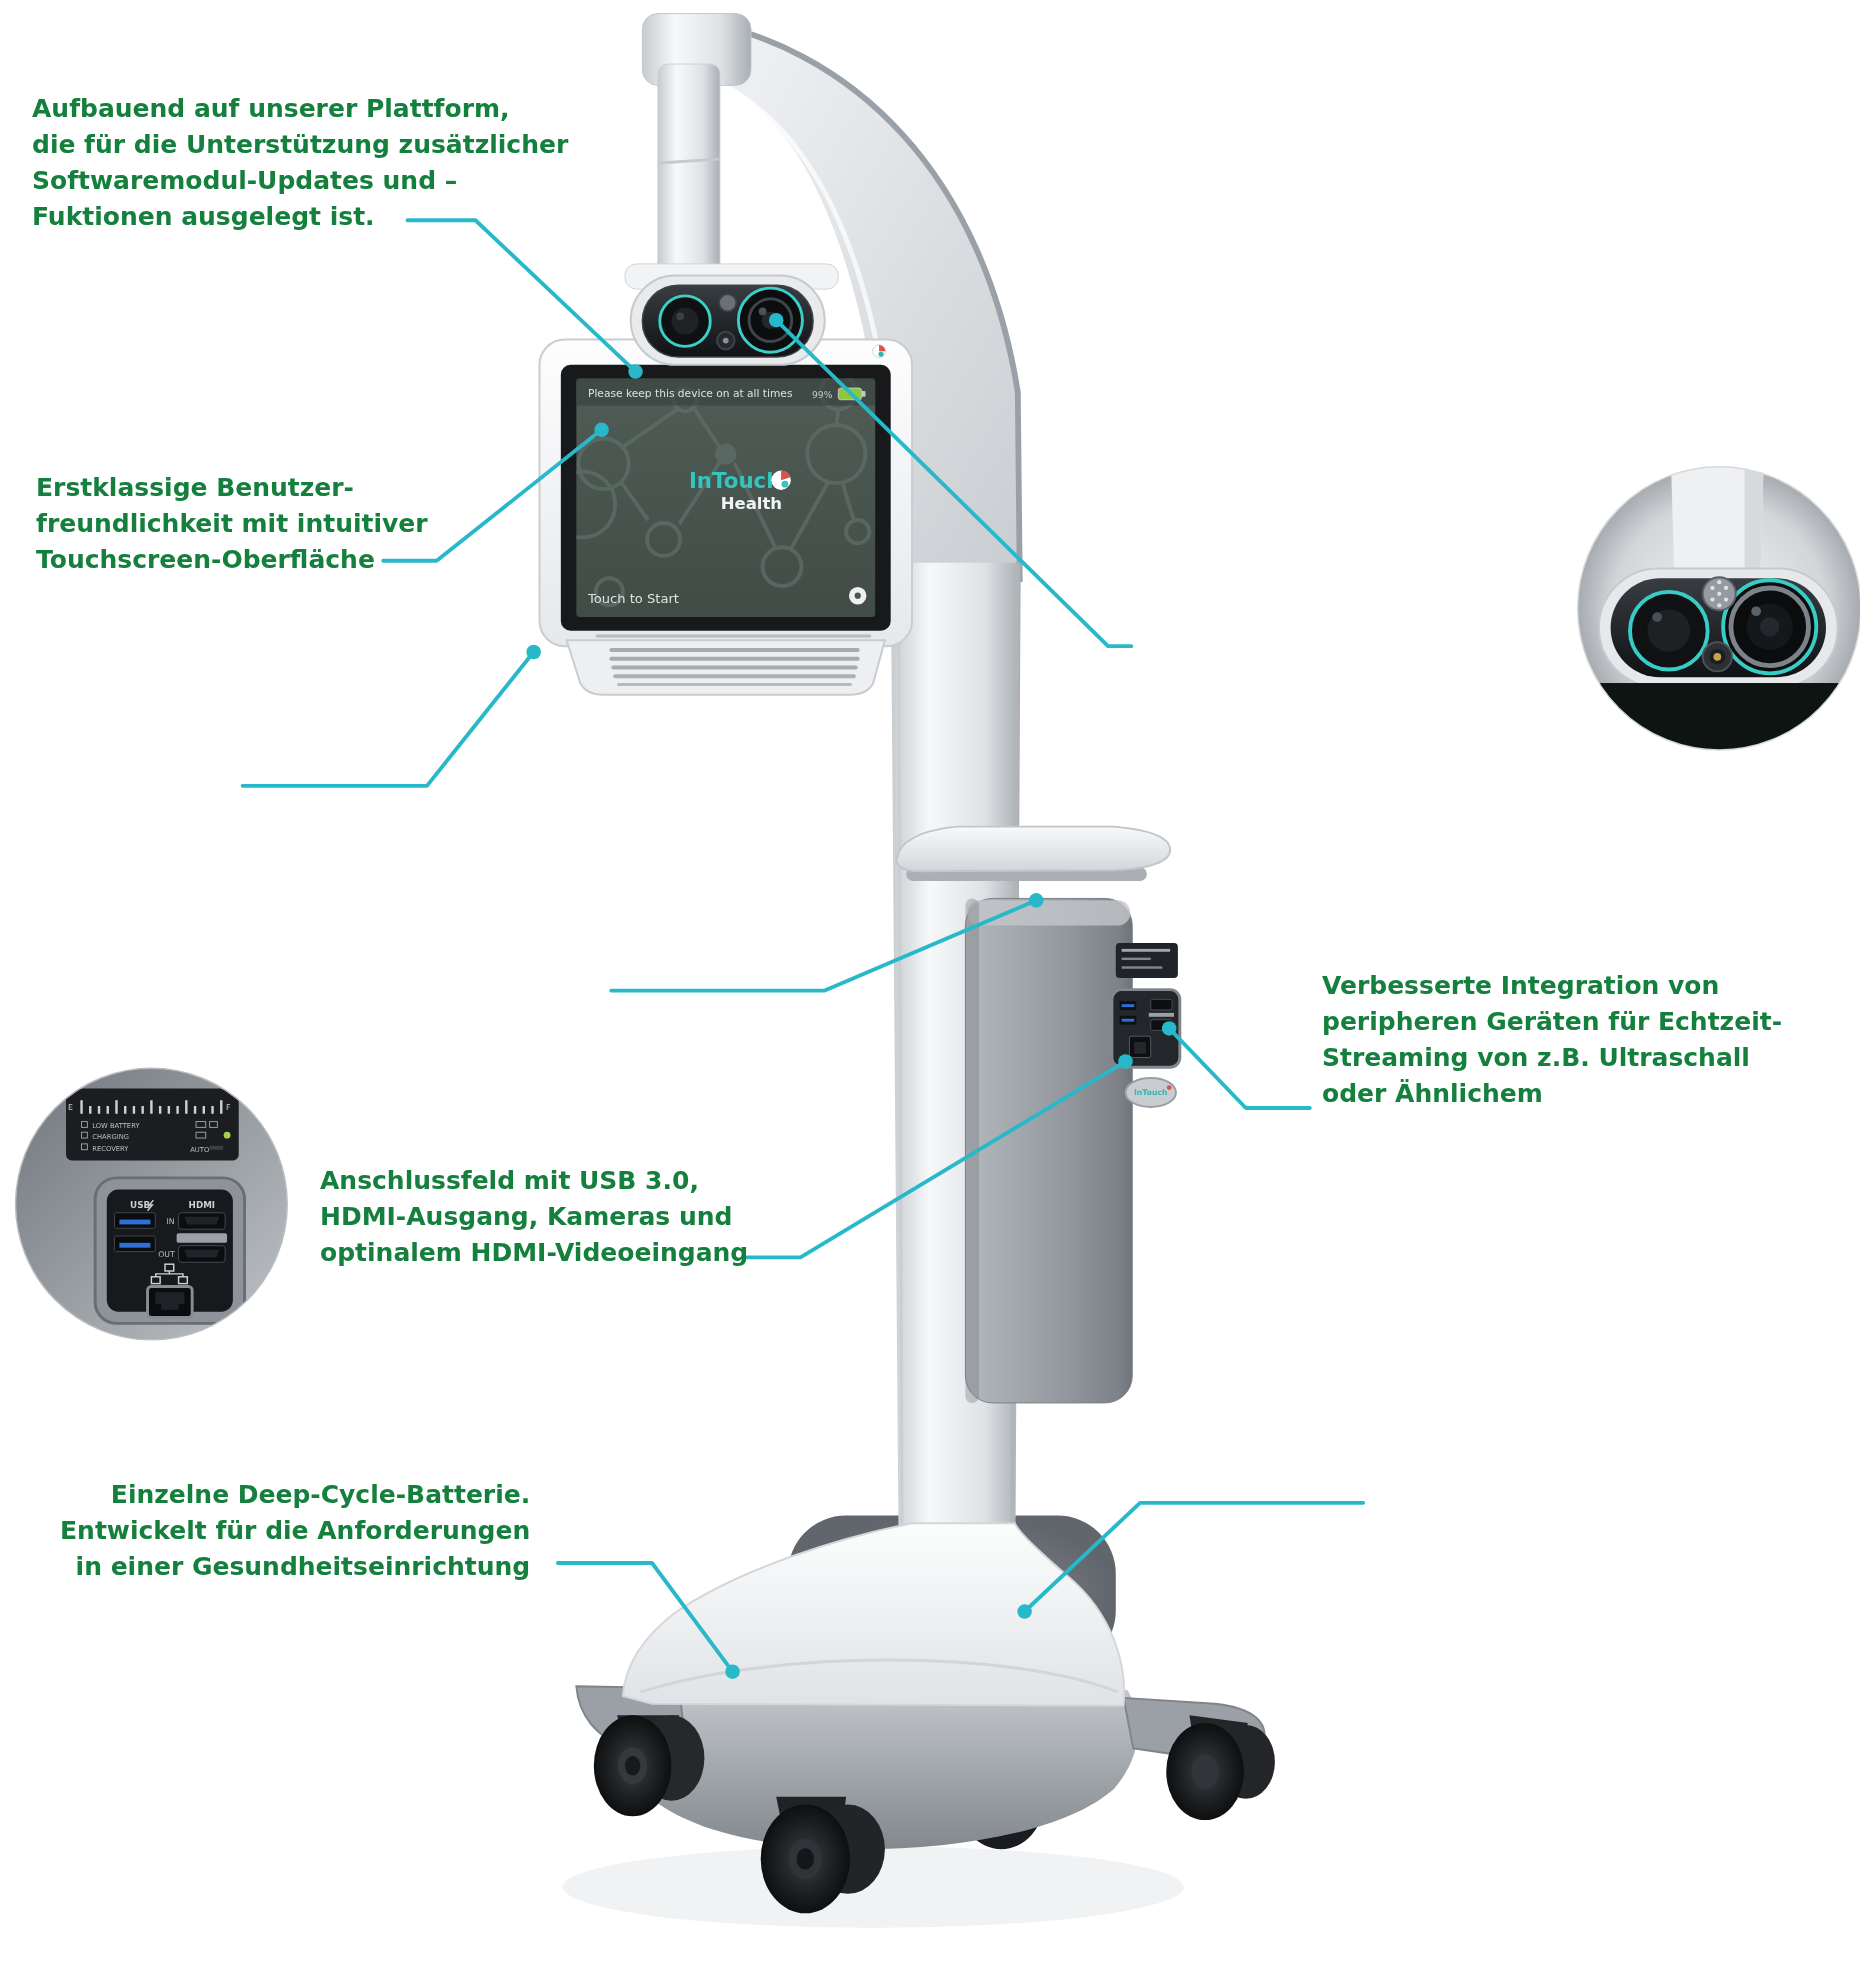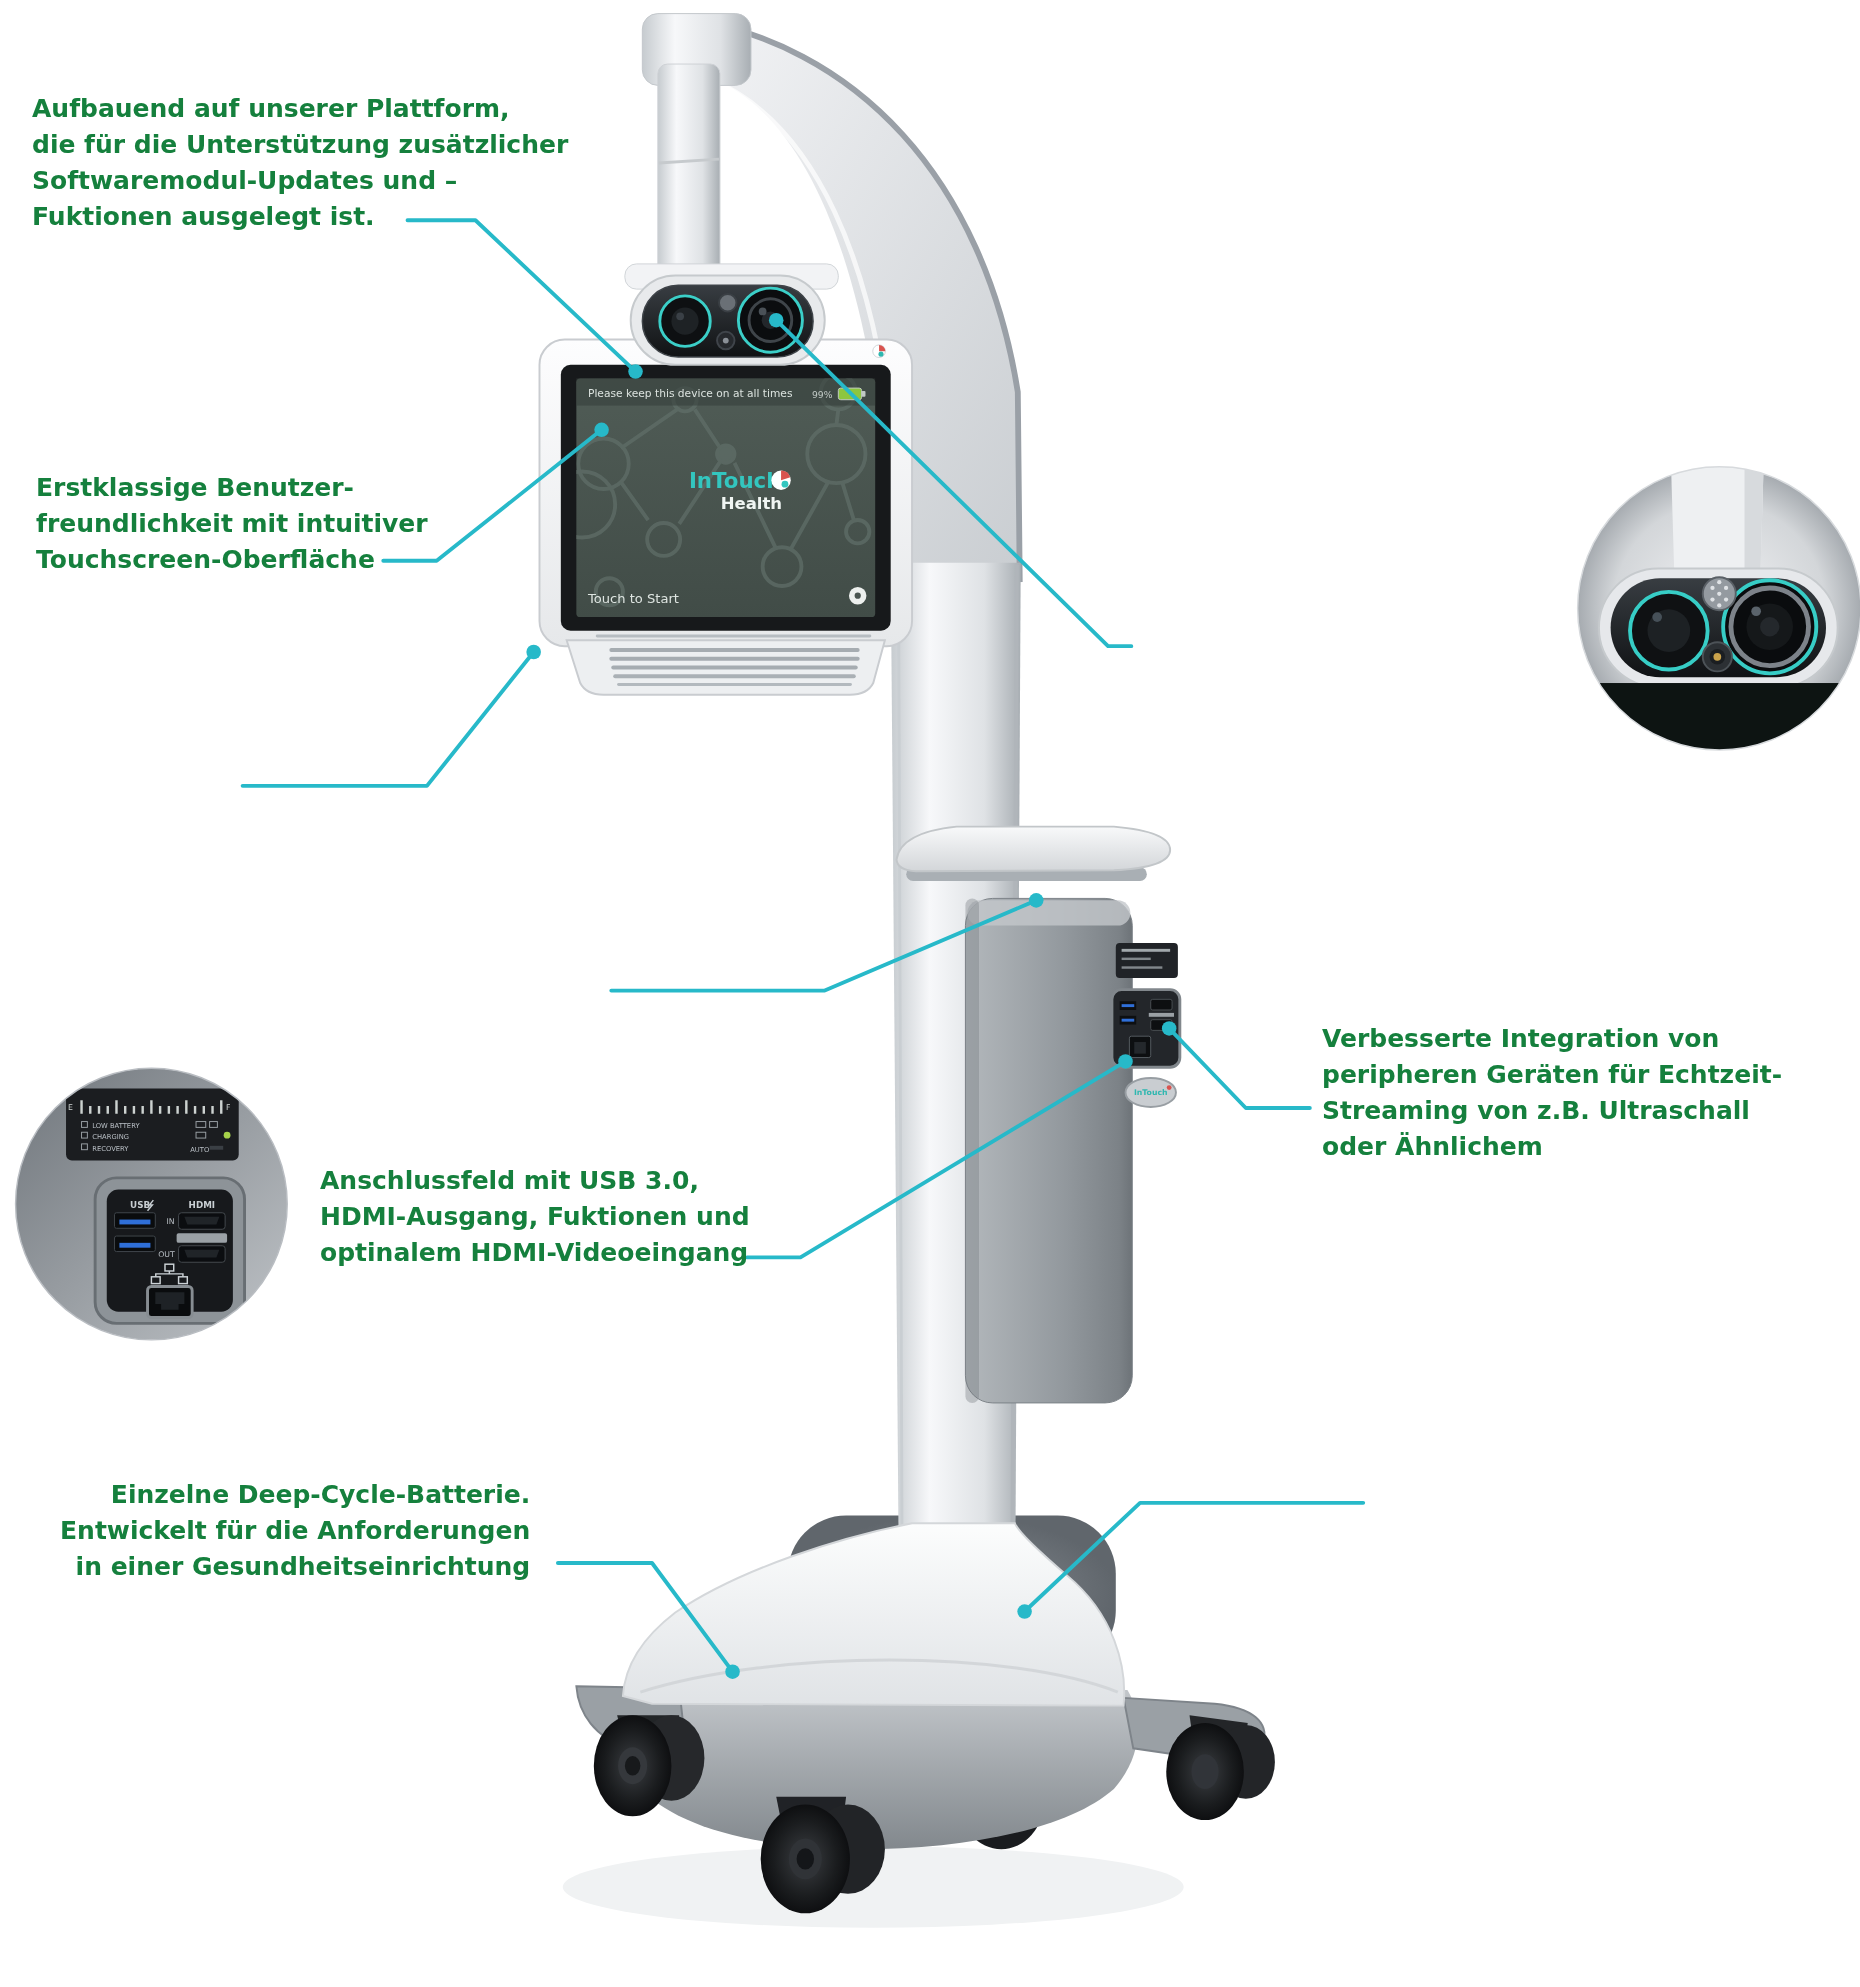--- a/index.html
+++ b/index.html
@@ -351,25 +351,25 @@
   </g>
 </svg>
 
 <div class="ann" style="left:32px;top:91px;">Aufbauend auf unserer Plattform,
 die für die Unterstützung zusätzlicher
 Softwaremodul-Updates und –
 Fuktionen ausgelegt ist.</div>
 <div class="ann" style="left:36px;top:470px;">Erstklassige Benutzer-
 freundlichkeit mit intuitiver
 Touchscreen-Oberfläche</div>
-<div class="ann" style="left:1322px;top:1021px;">Verbesserte Integration von
+<div class="ann" style="left:1322px;top:968px;">Verbesserte Integration von
 peripheren Geräten für Echtzeit-
 Streaming von z.B. Ultraschall
 oder Ähnlichem</div>
 <div class="ann" style="left:320px;top:1163px;">Anschlussfeld mit USB 3.0,
-HDMI-Ausgang, Fuktionen und
+HDMI-Ausgang, Kameras und
 optinalem HDMI-Videoeingang</div>
 <div class="ann" style="left:60px;top:1477px;text-align:right;">Einzelne Deep-Cycle-Batterie.
 Entwickelt für die Anforderungen
 in einer Gesundheitseinrichtung</div>
 
 </div>
 
 
 </body></html>

